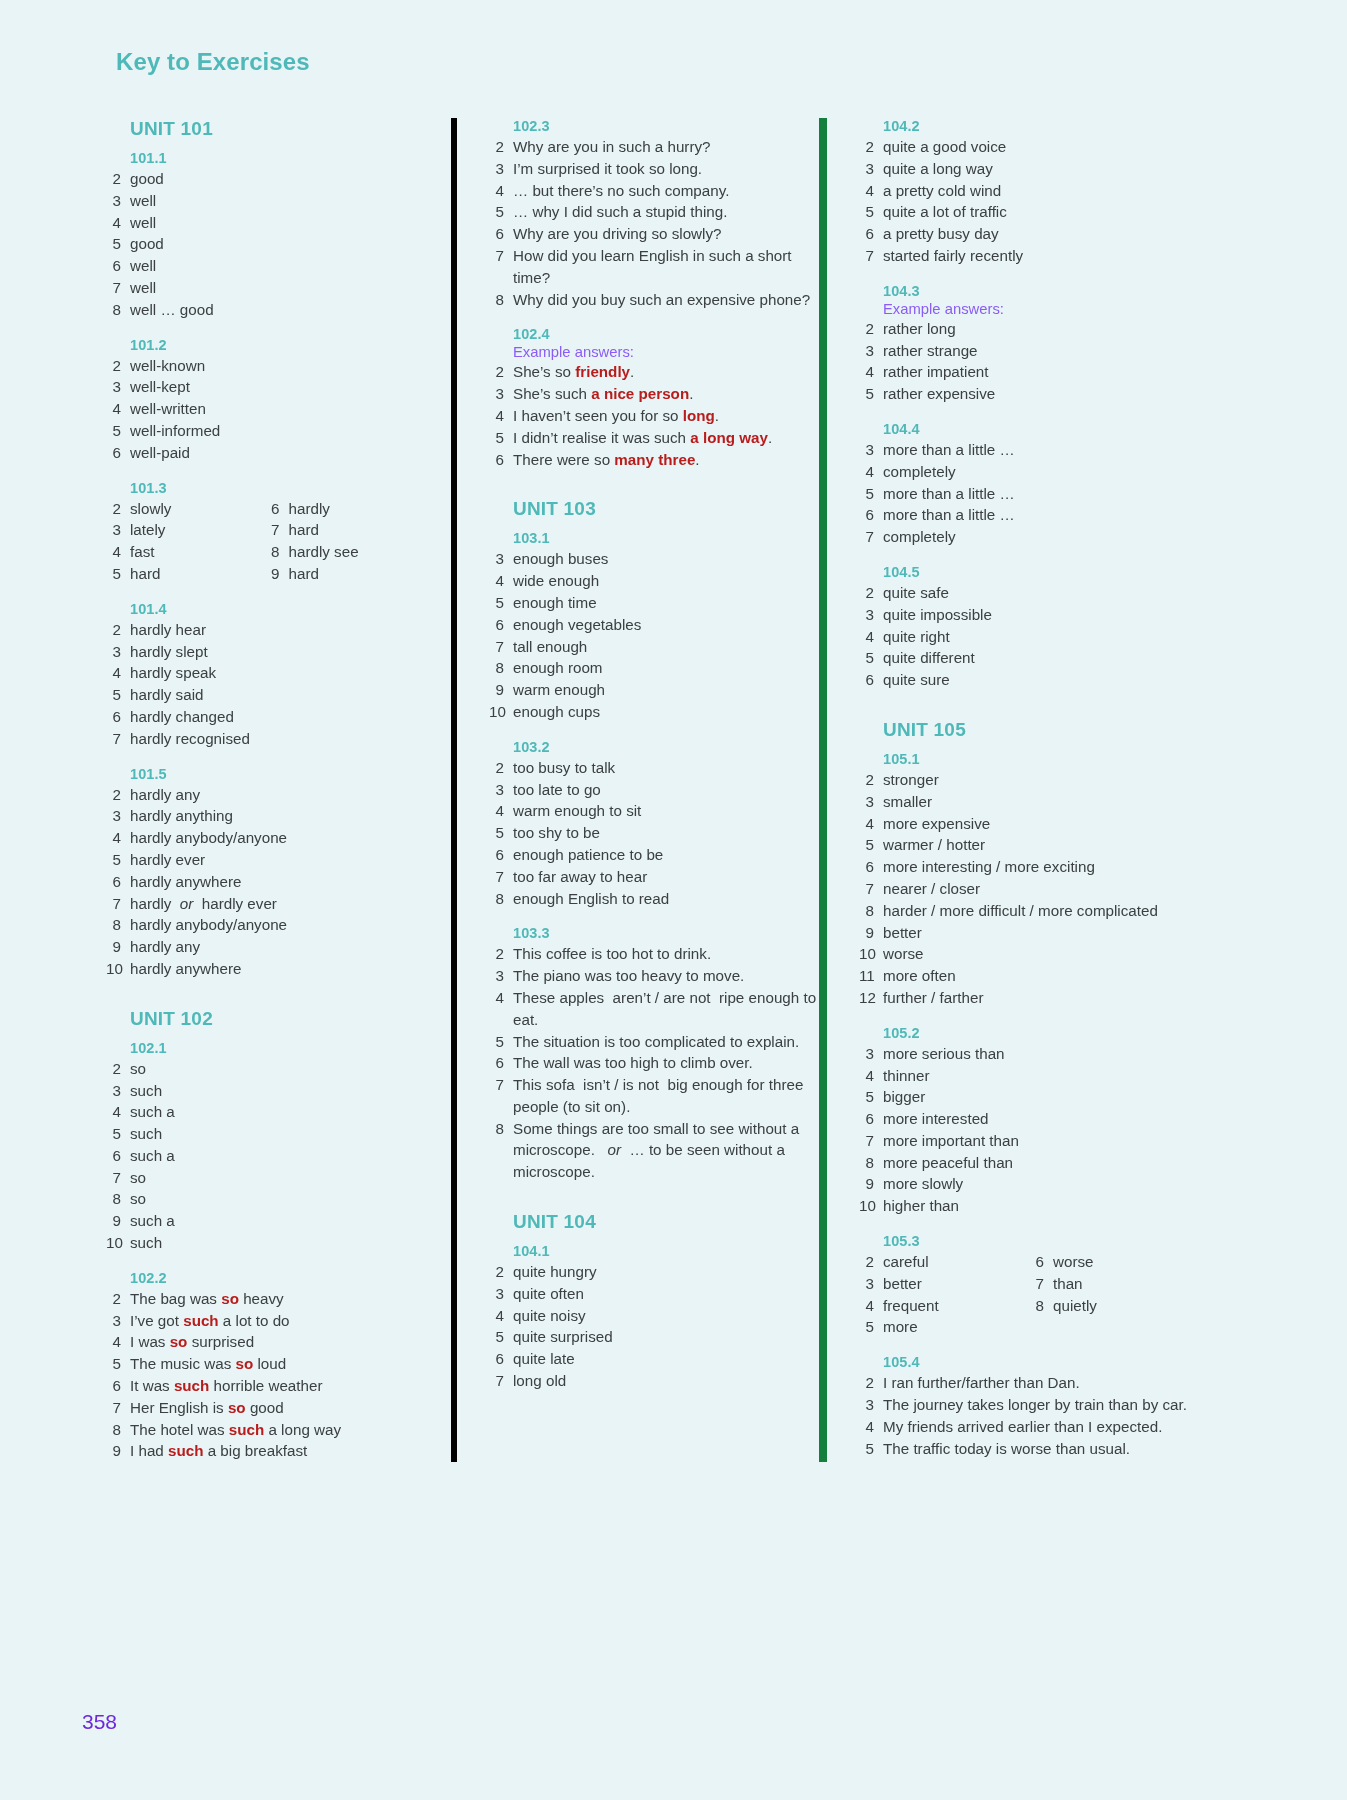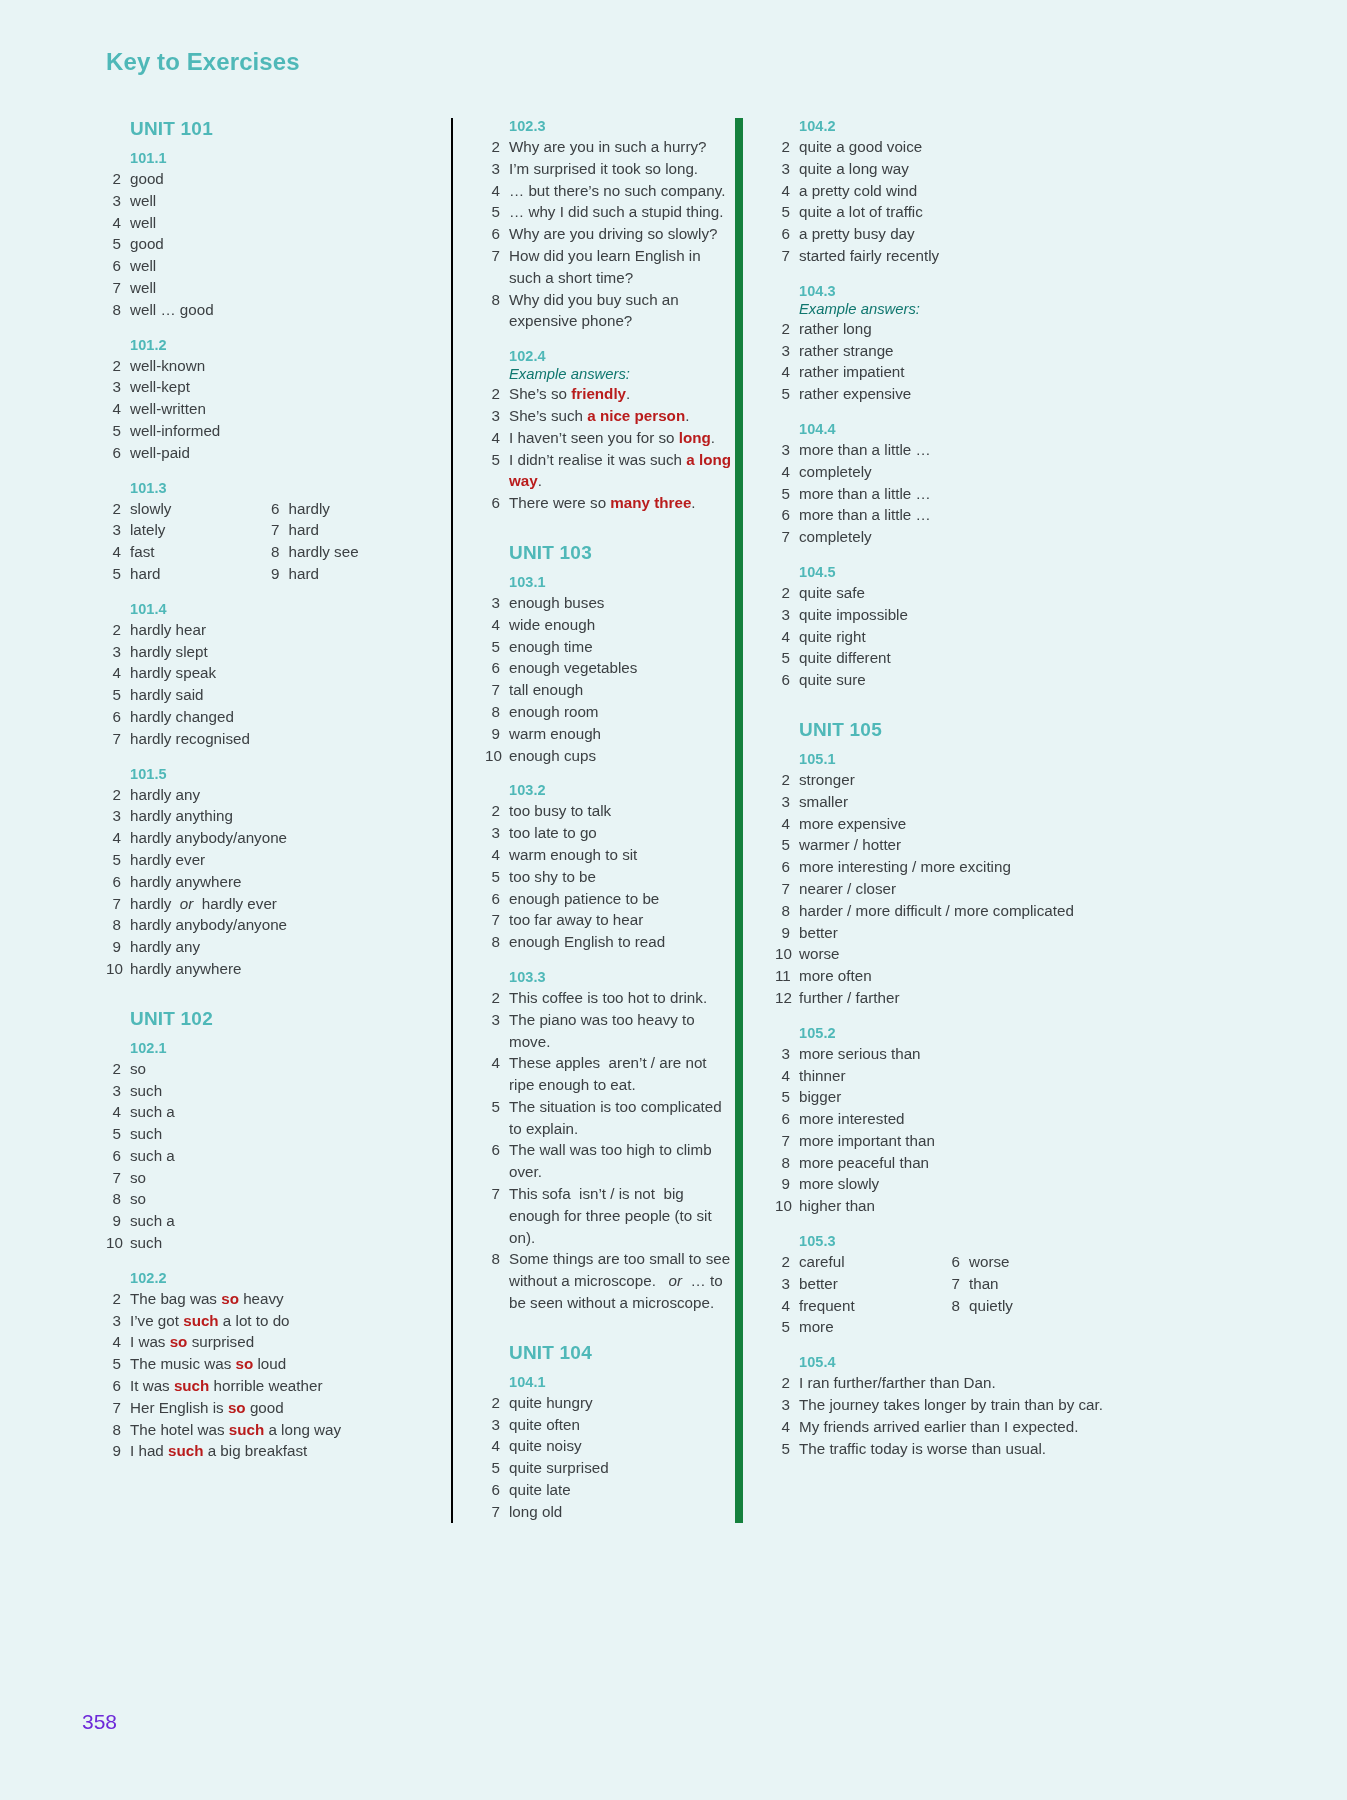--- a/index.html
+++ b/index.html
@@ -15,41 +15,41 @@
     overflow: hidden;
   }
   .page {
     position: relative;
     width: 1347px;
     height: 1800px;
     box-sizing: border-box;
   }
   .page-header {
     position: absolute;
-    left: 106px;
+    left: 116px;
     top: 48px;
     font-size: 24px;
     font-weight: bold;
     color: #4fb8b8;
     letter-spacing: 0.1px;
   }
   .columns {
     position: absolute;
     left: 106px;
     top: 118px;
     width: 1160px;
     display: flex;
     flex-direction: row;
   }
   .col {
     position: relative;
     box-sizing: border-box;
   }
   .col-1 { width: 345px; padding-right: 28px; }
-  .col-2 { width: 284px; padding-left: 32px; border-left: 2px solid #000000; }
+  .col-2 { width: 368px; padding-left: 32px; border-left: 6px solid #000000; }
   .col-3 { width: 380px; padding-left: 32px; border-left: 8px solid #15803d; }
 
   .unit-title {
     font-size: 19px;
     font-weight: bold;
     color: #4fb8b8;
     margin: 0 0 10px 24px;
     letter-spacing: 0.2px;
   }
   .col .unit-title.spaced { margin-top: 28px; }
@@ -58,22 +58,21 @@
     font-size: 14.5px;
     font-weight: bold;
     color: #4fb8b8;
     margin: 16px 0 2px 24px;
     letter-spacing: 0.1px;
   }
   .ex-title.first { margin-top: 0; }
 
   .note {
     font-size: 14.8px;
-    font-style: italic;
-    color: #0f766e;
+    color: #8b5cf6;
     margin: 1px 0 1px 24px;
   }
 
   .items { margin: 0; padding: 0; list-style: none; }
   .item {
     display: flex;
     flex-direction: row;
     align-items: flex-start;
     font-size: 15.2px;
     line-height: 21.8px;

